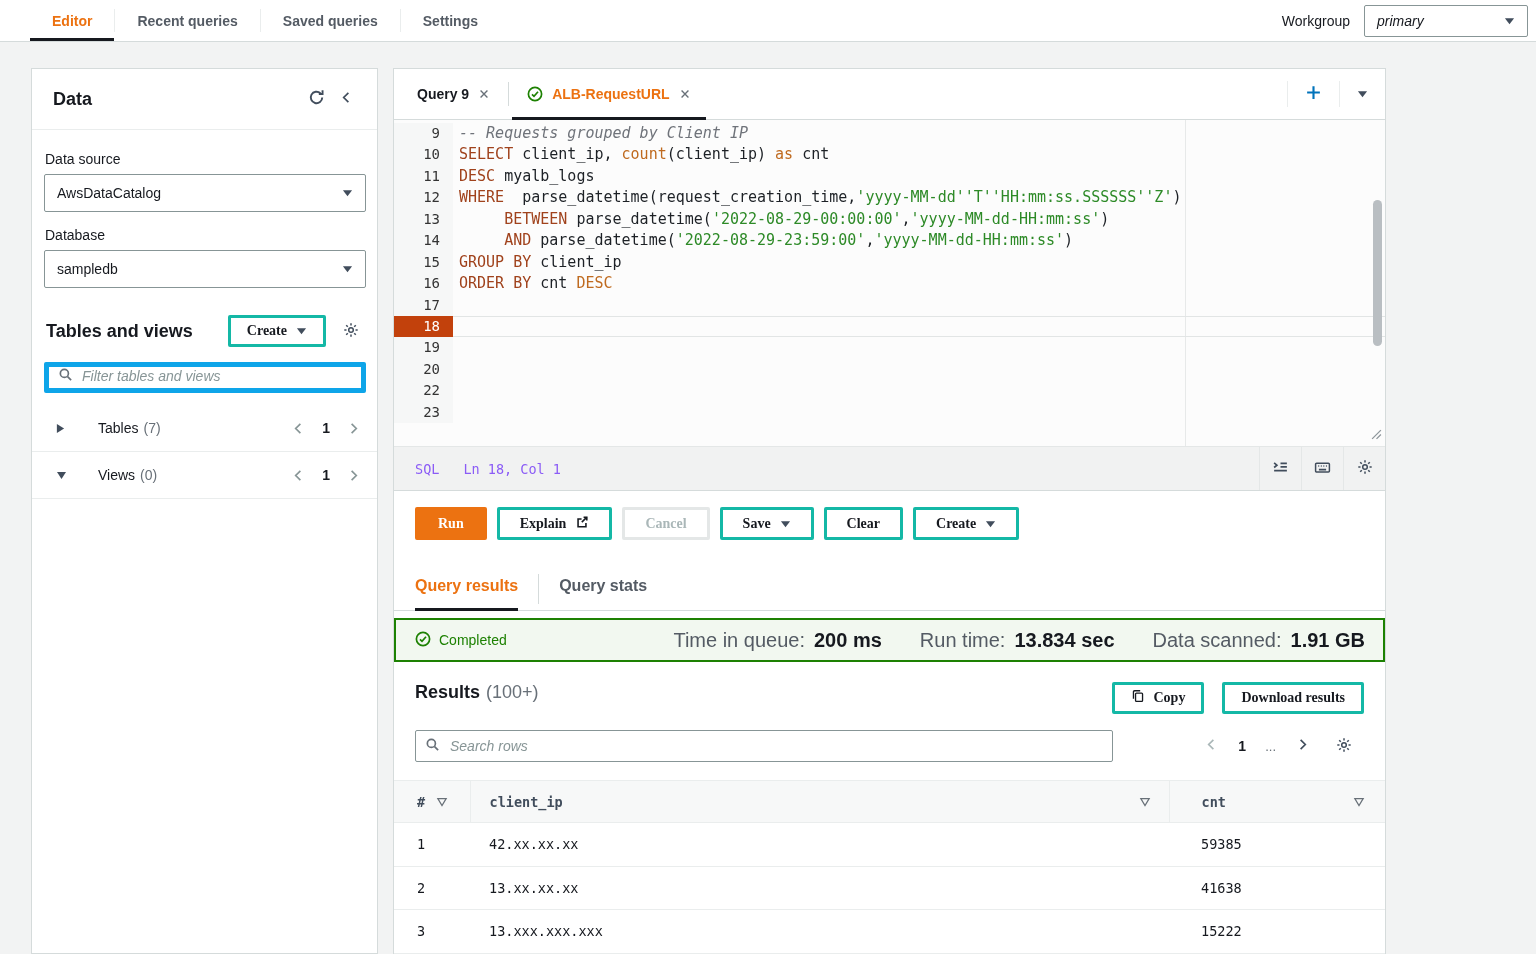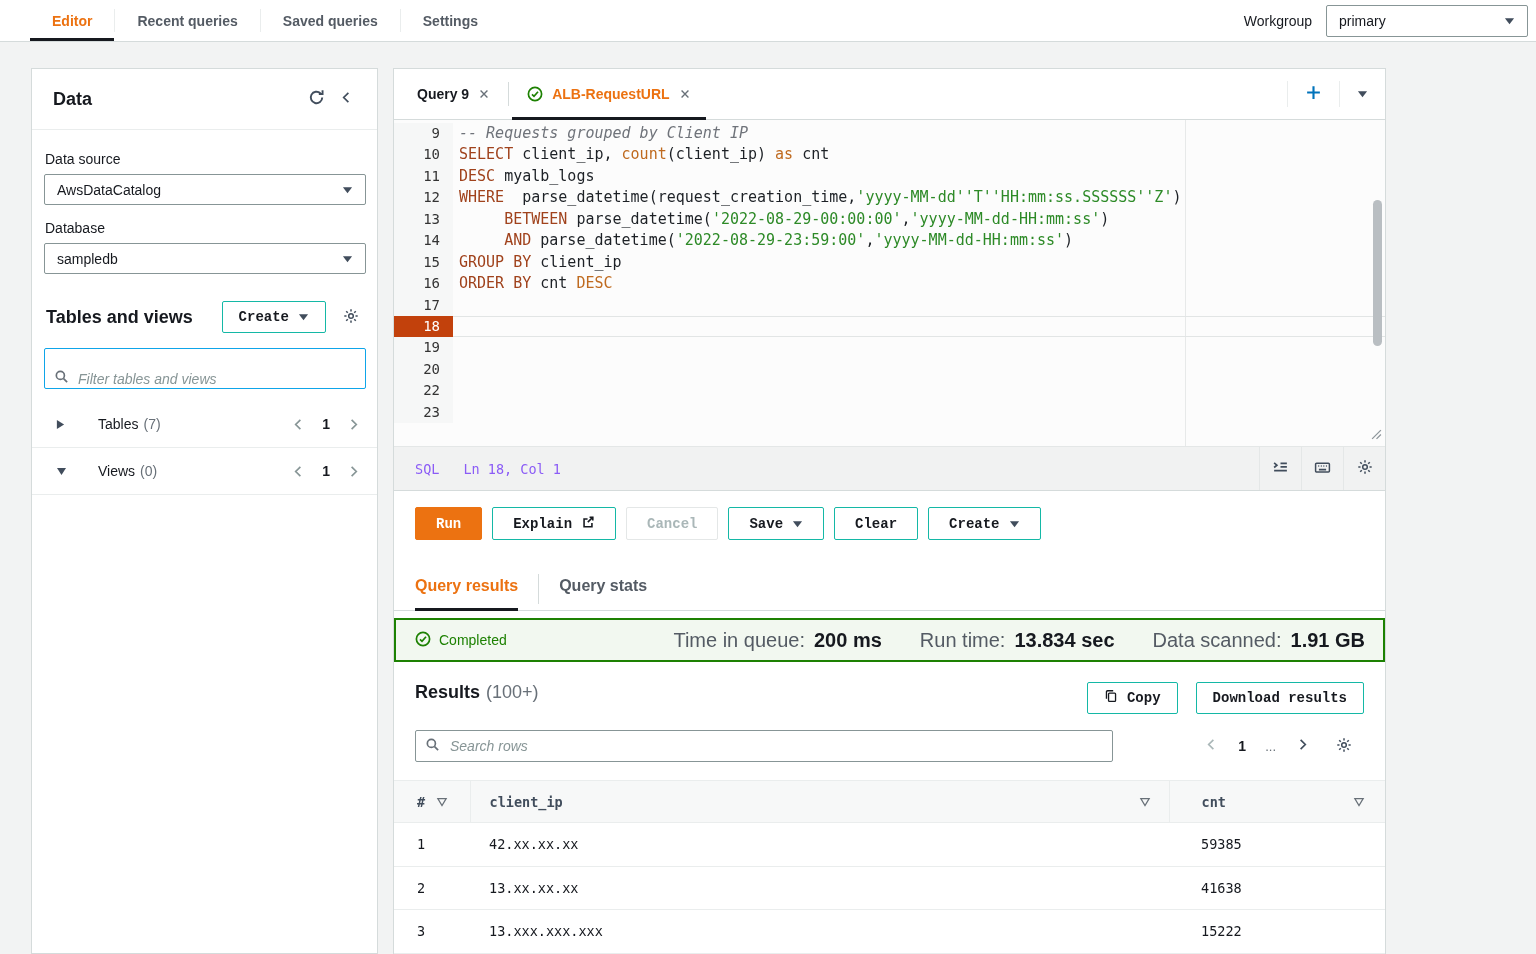--- a/index.html
+++ b/index.html
@@ -27,53 +27,53 @@
     content:""; position:absolute; left:0; right:0; bottom:0; height:3px; background:#16191f;
   }
   .nav-sep { width:1px; background:#eaeded; margin:9px 0; }
   .workgroup { margin-left:auto; display:flex; align-items:center; gap:14px; }
   .workgroup-label { font-size:14px; color:#16191f; }
   .select {
     height:32px; border:1px solid #879596; border-radius:2px; background:#fff;
     display:flex; align-items:center; justify-content:space-between;
     padding:0 12px; font-size:14px; color:#16191f; cursor:pointer;
   }
-  .workgroup .select { width:202px; }
+  .workgroup .select { width:164px;font-style:italic; }
   .caret { color:#414d5c; display:flex; align-items:center; }
 
   
   .sidebar {
     position:absolute; left:31px; top:68px; width:347px; bottom:0;
     background:#fff; border:1px solid var(--panel_border,#d5dbdb);
   }
   .side-header {
     height:61px; display:flex; align-items:center;
     padding:0 16px 0 21px; border-bottom:1px solid #eaeded;
   }
   .side-title { font-size:18px; font-weight:700; }
   .icon-btn {
     background:none; border:none; padding:0; width:30px; height:30px;
     display:flex; align-items:center; justify-content:center;
     color:#414d5c; cursor:pointer;
   }
   .side-header .icon-btn.refresh { margin-left:auto; }
   .side-body { padding:6px 11px 0 12px; }
   .field-label { font-size:14px; margin:15px 0 7px 1px; }
-  .field .select { width:100%; height:31px; }
+  .field .select { width:100%; height:38px; }
   .tv-header { display:flex; align-items:center; gap:10px; margin:27px 0 0 2px; }
   .tv-title { font-size:18px; font-weight:700; flex:1; }
   .btn {
-    height:32px; border:1px solid #14b8a6; border-radius:2px; background:#fff;
-    font-family:Liberation Mono, monospace; font-size:14px; font-weight:700; color:#16191f;
+    height:32px; border:3px solid #14b8a6; border-radius:2px; background:#fff;
+    font-family:Liberation Serif, serif; font-size:14px; font-weight:700; color:#16191f;
     padding:0 16px; display:inline-flex; align-items:center; gap:9px; cursor:pointer;
     white-space:nowrap;
   }
   .filterbox {
-    margin-top:15px; height:41px; border:1px solid #0ea5e9; border-radius:2px;
-    background:#fff; display:flex; align-items:flex-end; gap:7px; padding:0 9px; color:#687078;
+    margin-top:15px; height:31px; border:5px solid #0ea5e9; border-radius:2px;
+    background:#fff; display:flex; align-items:flex-start; gap:7px; padding:0 9px; color:#687078;
   }
   .filterbox input {
     border:none; outline:none; background:transparent; flex:1;
     font-family:inherit; font-size:14px; font-style:italic; color:#16191f;
   }
   .filterbox input::placeholder { color:#879596; font-style:italic; }
   .tree { margin:12px -11px 0 -12px; }
   .tree-row {
     display:flex; align-items:center; height:47px;
     padding:0 16px 0 24px; border-bottom:1px solid #eaeded; cursor:pointer;

